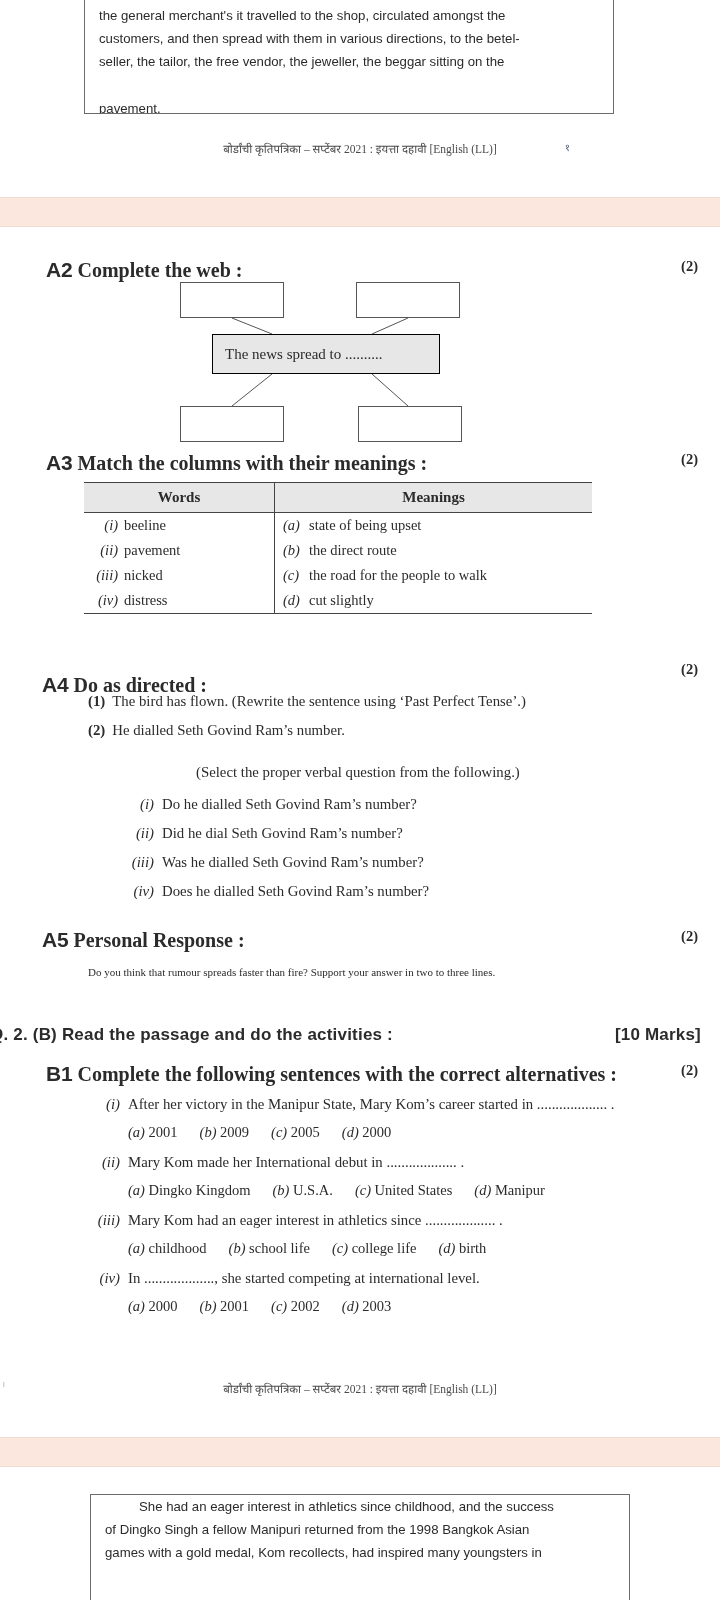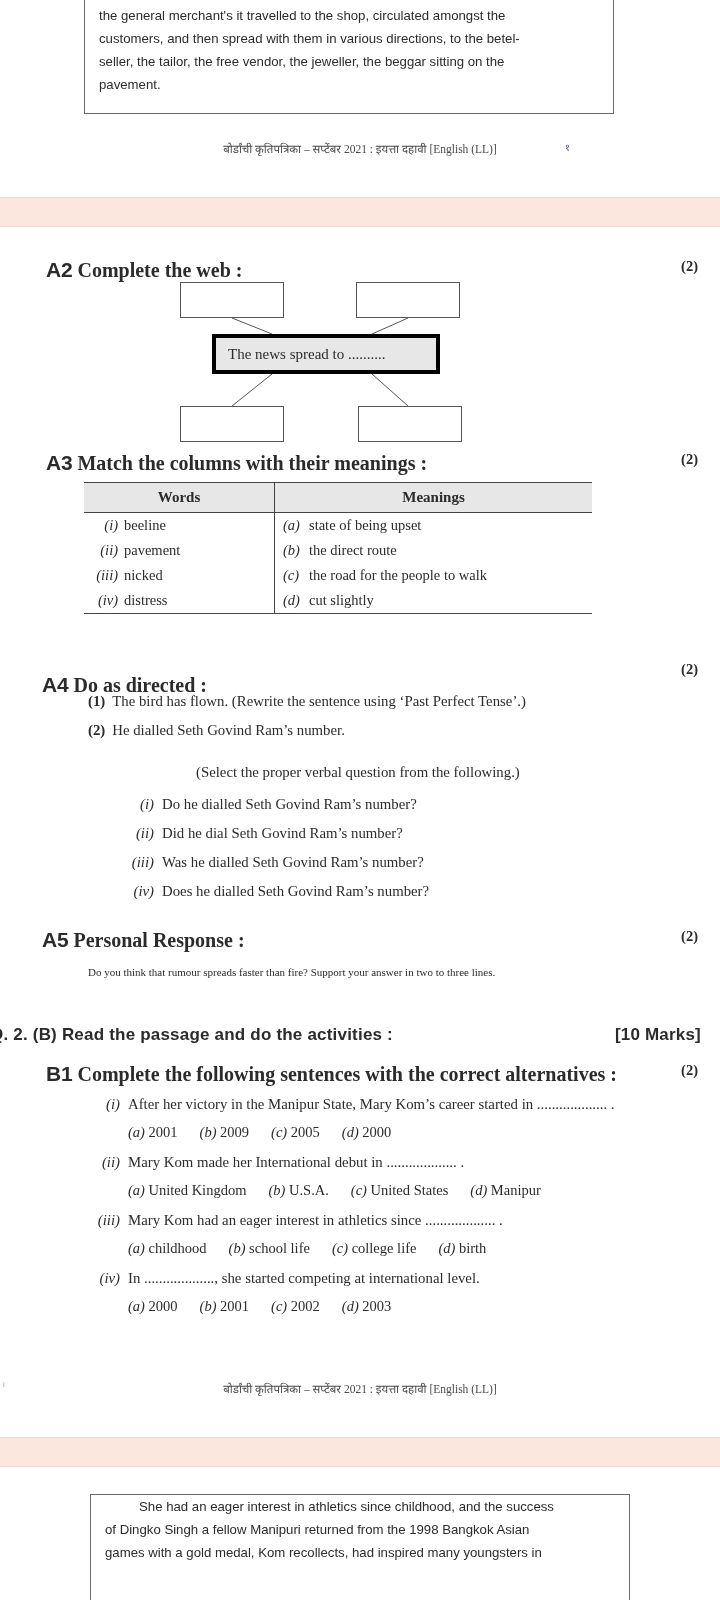--- a/index.html
+++ b/index.html
@@ -57,21 +57,21 @@
   }
   .passage-bottom {
     left: 90px;
     top: 1494px;
     width: 540px;
     height: 120px;
     overflow: hidden;
   }
   .passage-box p { margin: 0; }
   .passage-box p.indent { text-indent: 34px; }
-  .passage-box .lastline { text-align: justify; }
+  .passage-box .lastline { text-align: justify; margin-top: 24px; }
 
   
   .footer {
     position: absolute;
     left: 0;
     width: 720px;
     text-align: center;
     font-size: 11.5px;
     color: #4a4a4a;
     font-family: "Liberation Serif", serif;
@@ -145,21 +145,21 @@
   .web-box.tr { left: 180px; top: 0px; }
   .web-box.bl { left: 4px;  top: 124px; }
   .web-box.br { left: 182px; top: 124px; }
   .web-center {
     position: absolute;
     left: 36px;
     top: 52px;
     width: 228px;
     height: 40px;
     box-sizing: border-box;
-    border: 4px solid #000000;
+    border: 1px solid #000000;
     background: #e7e7e7;
     display: flex;
     align-items: center;
     padding-left: 12px;
     font-family: "Liberation Serif", serif;
     font-size: 15px;
   }
   .web svg { position: absolute; left: 0; top: 0; }
 
   
@@ -463,21 +463,21 @@
           <span class="op"><i>(d)</i> <span>2000</span></span>
         </div>
       </div>
 
       <div class="blockq">
         <div class="b1-q">
           <span class="rnum">(ii)</span>
           <span>Mary Kom made her International debut in ................... .</span>
         </div>
         <div class="b1-opts">
-          <span class="op"><i>(a)</i> <span>United Kingdom</span></span>
+          <span class="op"><i>(a)</i> <span>Dingko Kingdom</span></span>
           <span class="op"><i>(b)</i> <span>U.S.A.</span></span>
           <span class="op"><i>(c)</i> <span>United States</span></span>
           <span class="op"><i>(d)</i> <span>Manipur</span></span>
         </div>
       </div>
 
       <div class="blockq">
         <div class="b1-q">
           <span class="rnum">(iii)</span>
           <span>Mary Kom had an eager interest in athletics since ................... .</span>

